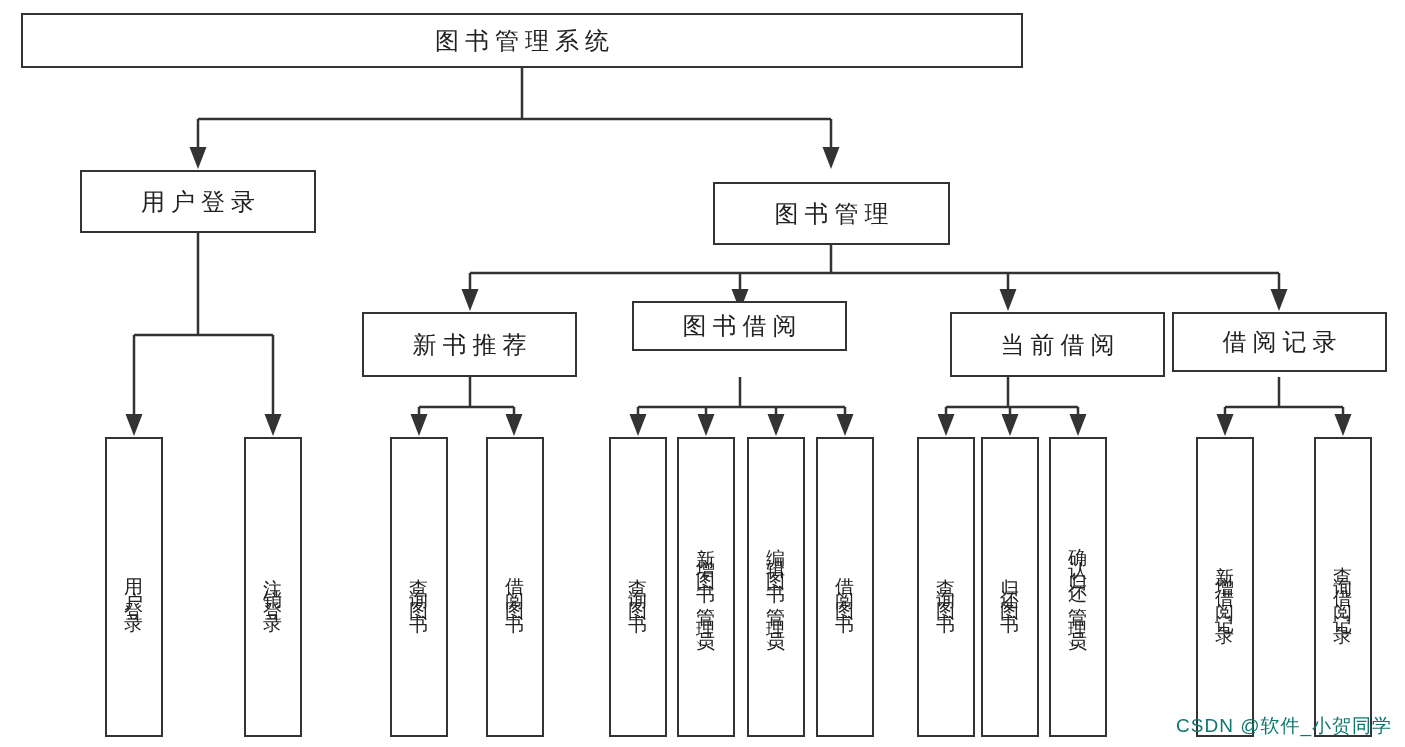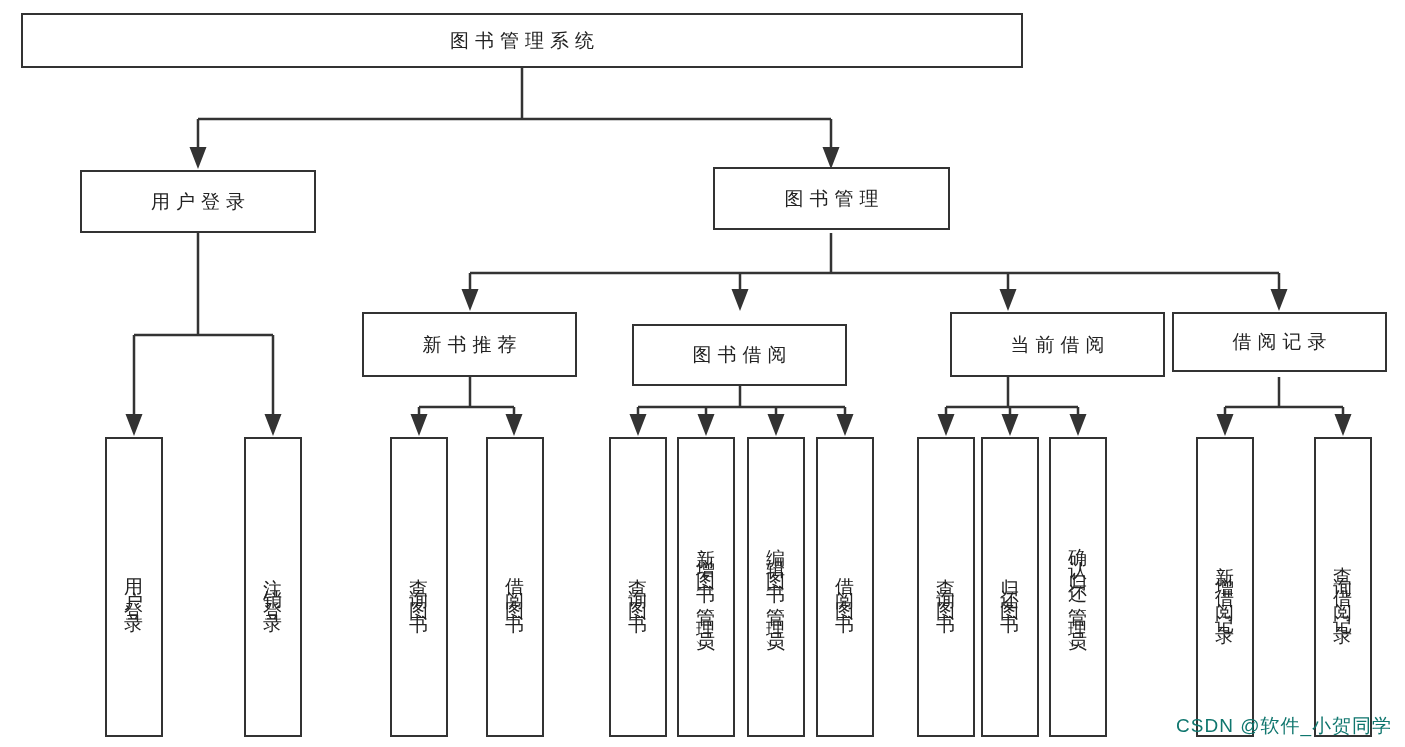--- a/index.html
+++ b/index.html
@@ -21,21 +21,21 @@
     position: absolute;
     box-sizing: border-box;
     border: 2.5px solid #333333;
     background: #ffffff;
     display: flex;
     align-items: center;
     justify-content: center;
     z-index: 2;
   }
   .hlabel {
-    font-size: 19px;
+    font-size: 24px;
     letter-spacing: 6px;
     text-indent: 6px;
     color: #222222;
     white-space: nowrap;
   }
   .vlabel {
     writing-mode: vertical-rl;
     text-orientation: mixed;
     font-size: 19px;
     letter-spacing: 12px;
@@ -116,28 +116,28 @@
       M1334.5 414 L1351.5 414 L1343 436 Z"></path>
   </svg>
 
   <div class="box" style="left:21px; top:13px; width:1002px; height:55px;">
     <span class="hlabel">图书管理系统</span>
   </div>
 
   <div class="box" style="left:80px; top:170px; width:236px; height:63px;">
     <span class="hlabel">用户登录</span>
   </div>
-  <div class="box" style="left:713px; top:167px; width:237px; height:63px;">
+  <div class="box" style="left:713px; top:182px; width:237px; height:63px;">
     <span class="hlabel">图书管理</span>
   </div>
 
   <div class="box" style="left:362px; top:312px; width:215px; height:65px;">
     <span class="hlabel">新书推荐</span>
   </div>
-  <div class="box" style="left:632px; top:324px; width:215px; height:62px;">
+  <div class="box" style="left:632px; top:301px; width:215px; height:50px;">
     <span class="hlabel">图书借阅</span>
   </div>
   <div class="box" style="left:950px; top:312px; width:215px; height:65px;">
     <span class="hlabel">当前借阅</span>
   </div>
   <div class="box" style="left:1172px; top:312px; width:215px; height:60px;">
     <span class="hlabel">借阅记录</span>
   </div>
 
   <div class="box" style="left:105px; top:437px; width:58px; height:300px;">

